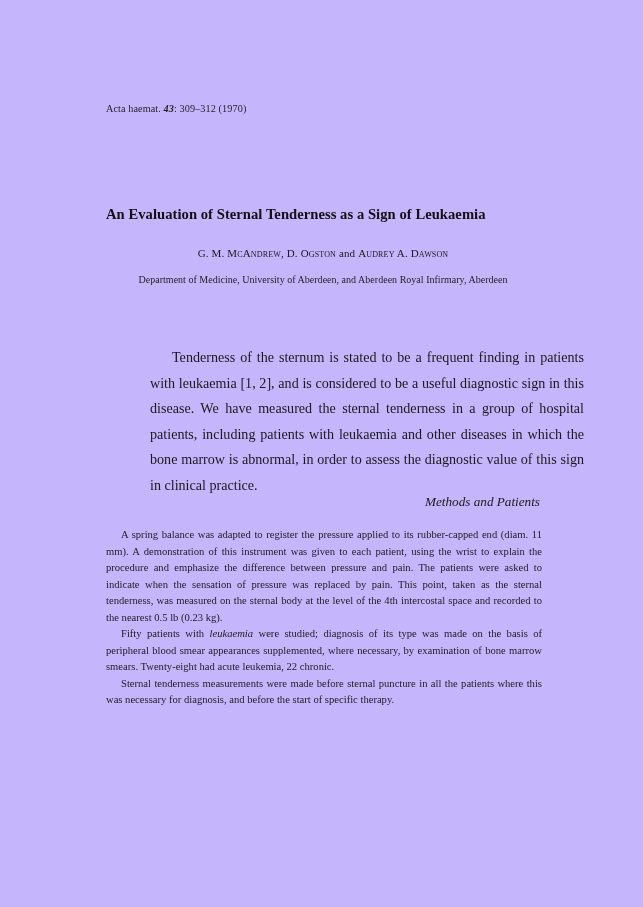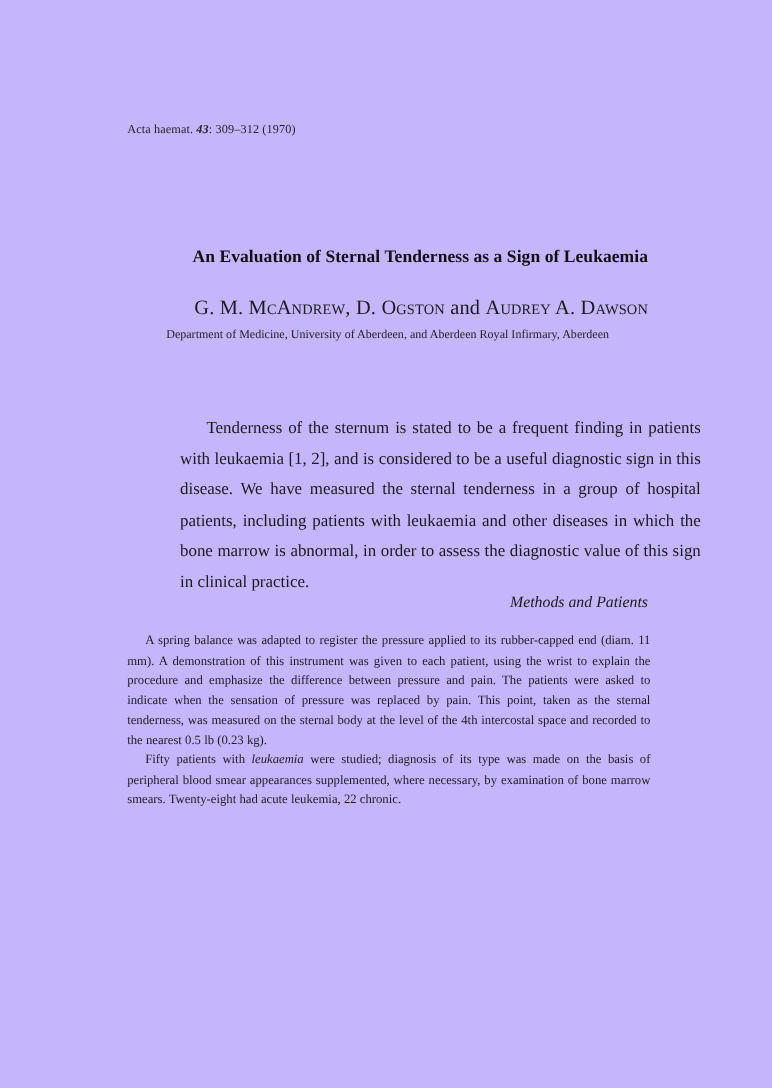--- a/index.html
+++ b/index.html
@@ -46,35 +46,35 @@
     font-style: italic;
     font-weight: bold;
   }
 
   
   .title {
     position: absolute;
     left: 0;
     top: 196px;
     width: 434px;
-    text-align: right;
+    text-align: left;
     font-size: 14.6px;
     font-weight: bold;
     letter-spacing: 0.05px;
     color: #111;
   }
 
   
   .authors {
     position: absolute;
     left: 0;
     top: 247px;
     width: 434px;
-    text-align: right;
-    font-size: 17px;
+    text-align: center;
+    font-size: 11px;
     color: #1b1b1b;
     letter-spacing: 0.15px;
   }
   .authors .sc {
     font-variant: small-caps;
   }
 
   
   .affiliation {
     position: absolute;
@@ -166,16 +166,17 @@
 
     <div class="intro">
       <p>Tenderness of the sternum is stated to be a frequent finding in patients with leukaemia [1, 2], and is considered to be a useful diagnostic sign in this disease. We have measured the sternal tenderness in a group of hospital patients, including patients with leukaemia and other diseases in which the bone marrow is abnormal, in order to assess the diagnostic value of this sign in clinical practice.</p>
     </div>
 
     <div class="section-heading">Methods and Patients</div>
 
     <div class="methods">
       <p>A spring balance was adapted to register the pressure applied to its rubber-capped end (diam. 11 mm). A demonstration of this instrument was given to each patient, using the wrist to explain the procedure and emphasize the difference between pressure and pain. The patients were asked to indicate when the sensation of pressure was replaced by pain. This point, taken as the sternal tenderness, was measured on the sternal body at the level of the 4th intercostal space and recorded to the nearest 0.5 lb (0.23 kg).</p>
       <p><span>Fifty patients with </span><i>leukaemia</i><span> were studied; diagnosis of its type was made on the basis of peripheral blood smear appearances supplemented, where necessary, by examination of bone marrow smears. Twenty-eight had acute leukemia, 22 chronic.</span></p>
+      <p>Sternal tenderness measurements were made before sternal puncture in all the patients where this was necessary for diagnosis, and before the start of specific therapy.</p>
     </div>
 
   </div>
 </div>
 
 </body></html>

